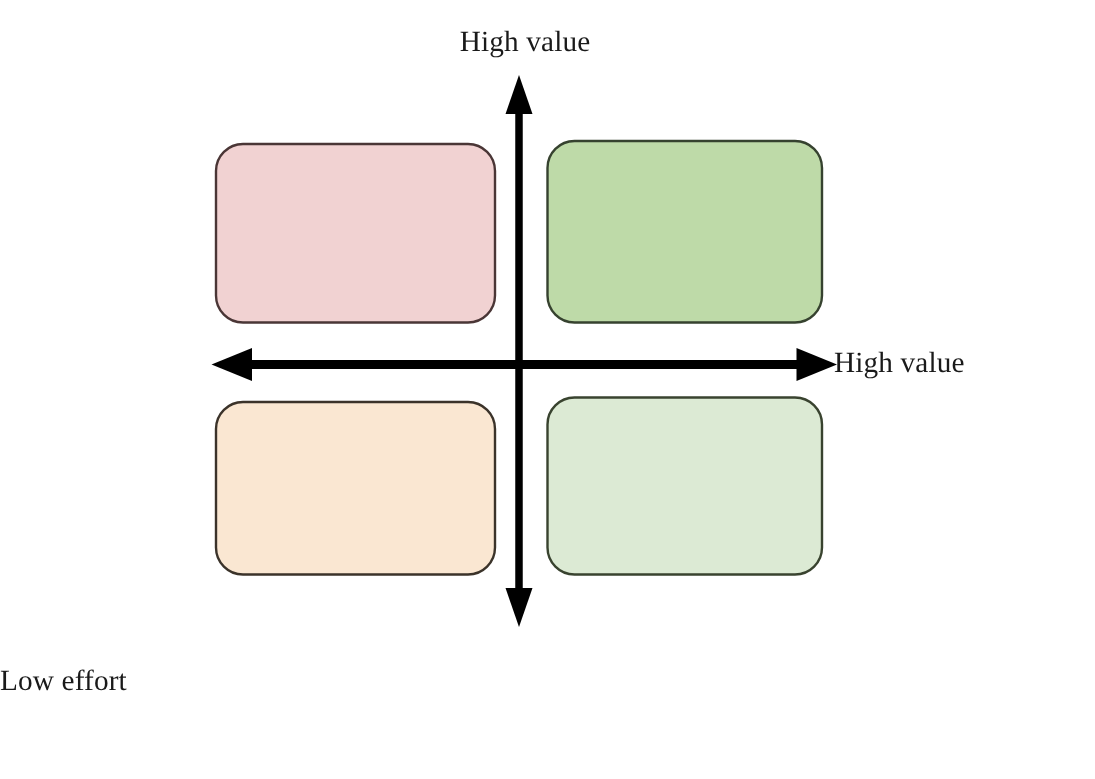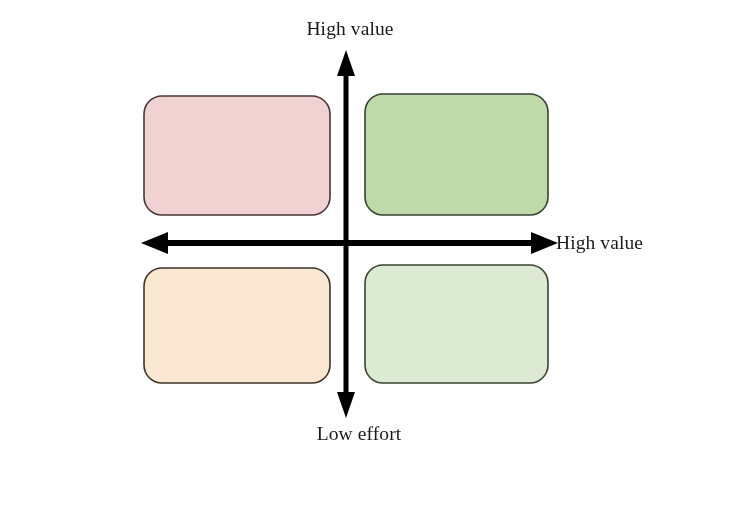--- a/index.html
+++ b/index.html
@@ -36,22 +36,21 @@
   }
   #label-high-effort {
     left: 0;
     width: 700px;
     top: 18px;
     text-align: center;
   }
   #label-low-effort {
     left: 0;
     width: 718px;
-    top: 423px;
-    text-align: center;
+    top: 444px;
   }
   #label-low-value {
     left: 9px;
     top: 232px;
   }
   #label-high-value {
     left: 556px;
     top: 232px;
   }
 </style>

